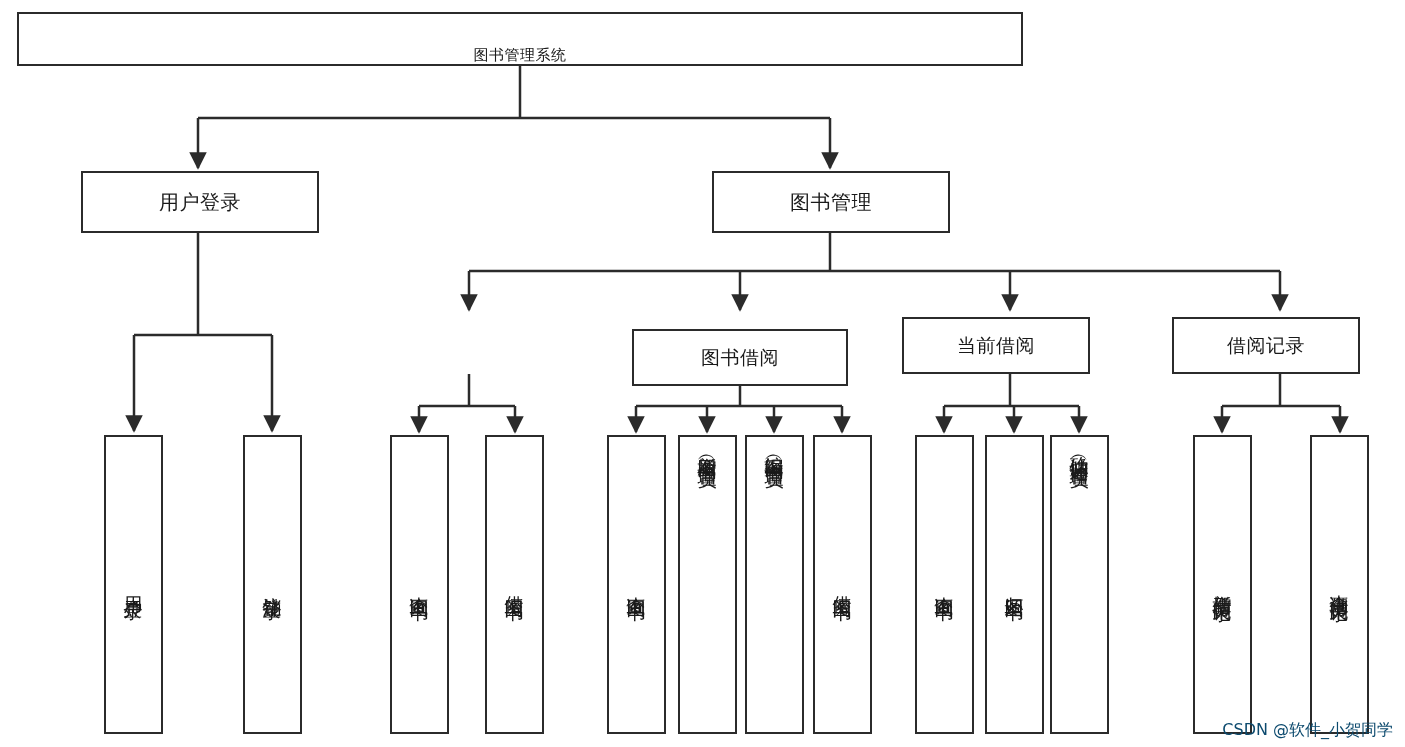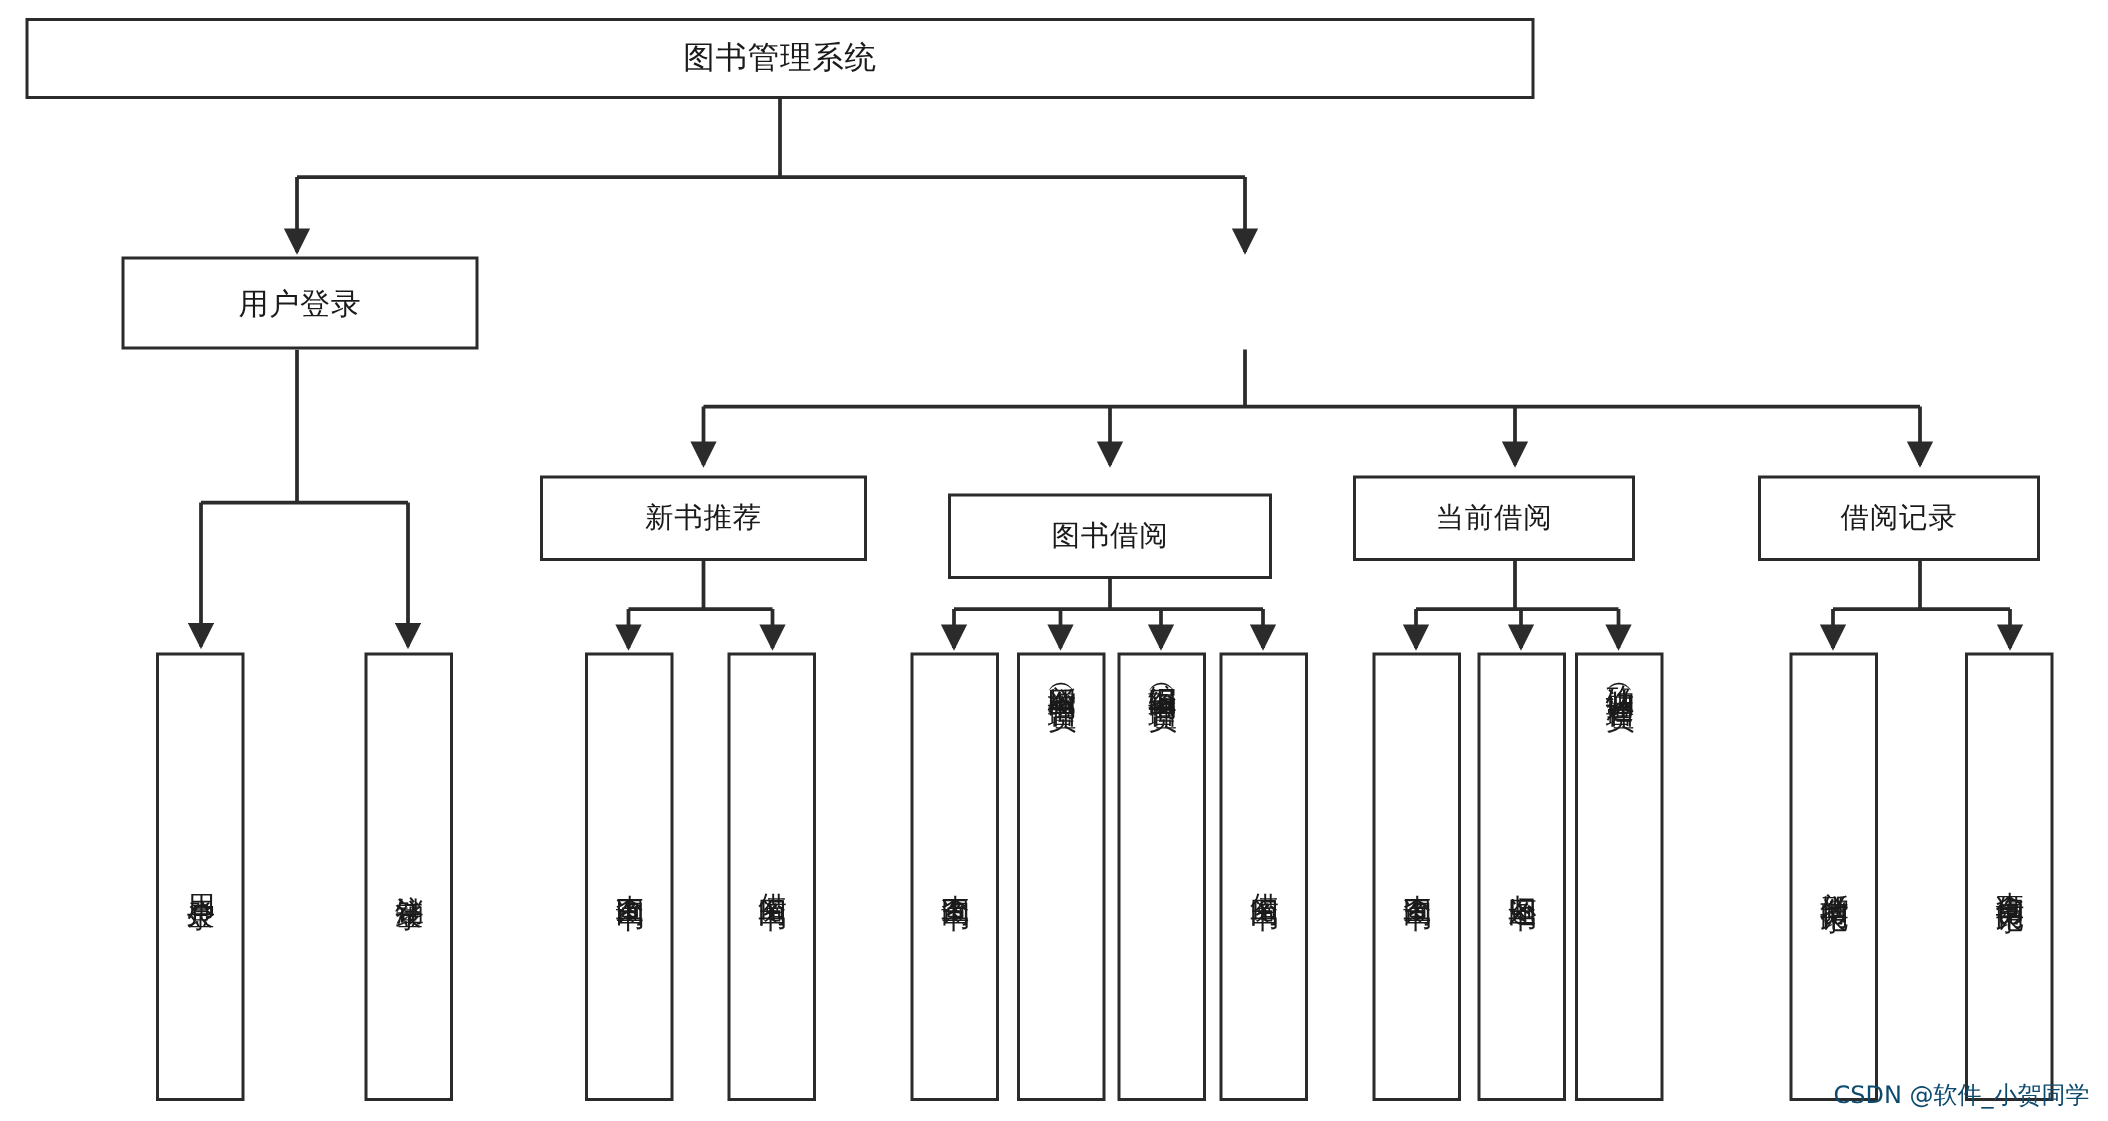--- a/index.html
+++ b/index.html
@@ -37,21 +37,22 @@
     color: #1a1a1a;
   }
   .node .label {
     display: block;
     text-align: center;
     line-height: 1.12;
     letter-spacing: 0.5px;
   }
   
   .node.level-1 {
-    font-size: 21px;
+    font-size: 15px;
+    align-items: flex-end;
   }
   
   .node.level-2 { font-size: 20px; }
   .node.level-3 { font-size: 19px; }
   
   .node.level-4 {
     align-items: flex-start;
     justify-content: center;
     padding-top: 4px;
   }
@@ -134,24 +135,24 @@
     </g>
   </svg>
 
   <div class="node level-1" style="left:17px; top:12px; width:1006px; height:54px;">
     <span class="label">图书管理系统</span>
   </div>
 
   <div class="node level-2" style="left:81px; top:171px; width:238px; height:62px;">
     <span class="label">用户登录</span>
   </div>
-
-  <div class="node level-3" style="left:360px; top:317px; width:218px; height:57px;">
-    <span class="label">新书推荐</span>
-  </div>
+  <div class="node level-2" style="left:712px; top:171px; width:238px; height:62px;">
+    <span class="label">图书管理</span>
+  </div>
+
   <div class="node level-3" style="left:632px; top:329px; width:216px; height:57px;">
     <span class="label">图书借阅</span>
   </div>
   <div class="node level-3" style="left:902px; top:317px; width:188px; height:57px;">
     <span class="label">当前借阅</span>
   </div>
   <div class="node level-3" style="left:1172px; top:317px; width:188px; height:57px;">
     <span class="label">借阅记录</span>
   </div>
 

